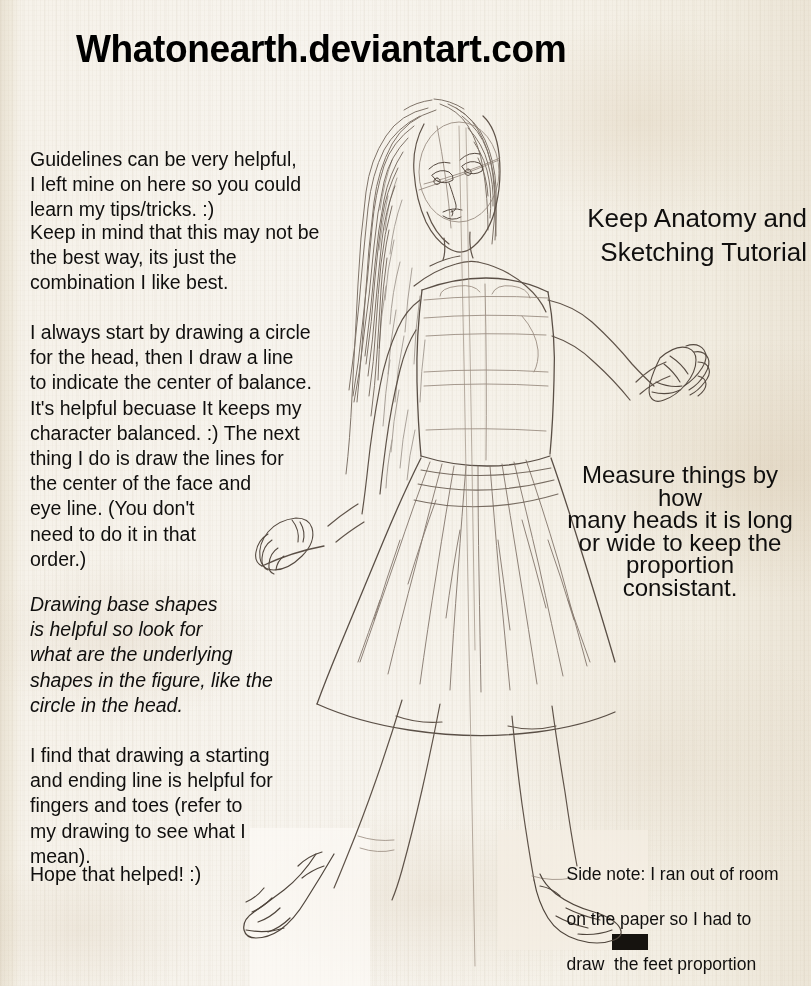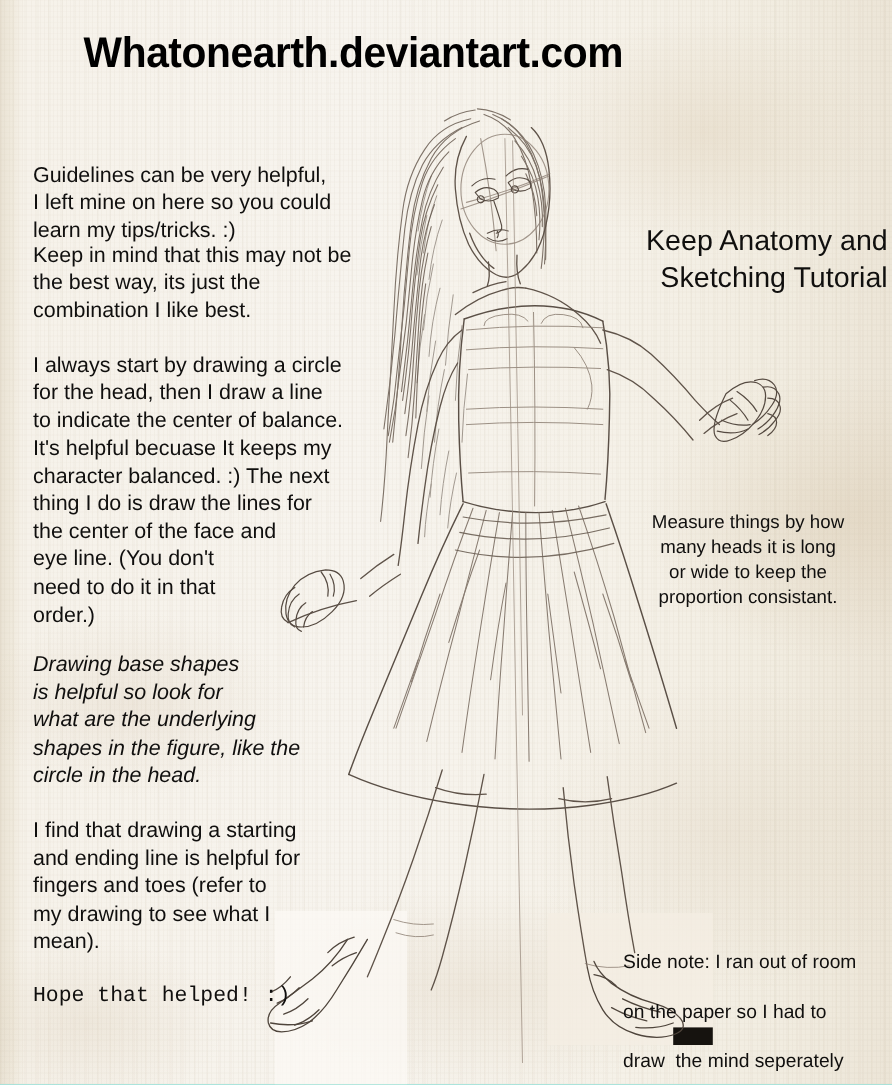--- a/index.html
+++ b/index.html
@@ -65,34 +65,34 @@
     left:30px;
     width:330px;
     font-size:19.5px;
     line-height:25.2px;
   }
   #p1{top:119px;margin-top:28px;}
   #p2{top:220px;}
   #p3{top:320px;}
   #p4{top:592px;font-style:italic;}
   #p5{top:743px;}
-  #p6{top:893px;font-family:Liberation Mono, monospace;}
+  #p6{top:862px;}
 
   #heading-right{
     right:4px; top:201px;
     width:330px;
     text-align:right;
     font-size:26px;
     line-height:34px;
   }
   #measure-note{
     right:18px; top:464px;
     width:226px;
     text-align:center;
-    font-size:17px;
+    font-size:24px;
     line-height:22.5px;
   }
   #side-note{
     right:10px; top:840px;
     width:254px;
     text-align:left;
     font-size:17.5px;
     line-height:22.5px;
   }
 
@@ -367,17 +367,17 @@
 Sketching Tutorial</div>
 
   <div class="txt" id="measure-note">Measure things by how
 many heads it is long
 or wide to keep the
 proportion consistant.</div>
 
   <div class="txt" id="side-note">
     <span>Side note: I ran out of room</span><br>
     <span>on the paper so I had to</span><br>
-    <span>draw  the mind seperately</span><br>
+    <span>draw  the feet proportion</span><br>
     
   </div>
 
 </div>
 
 </body></html>

